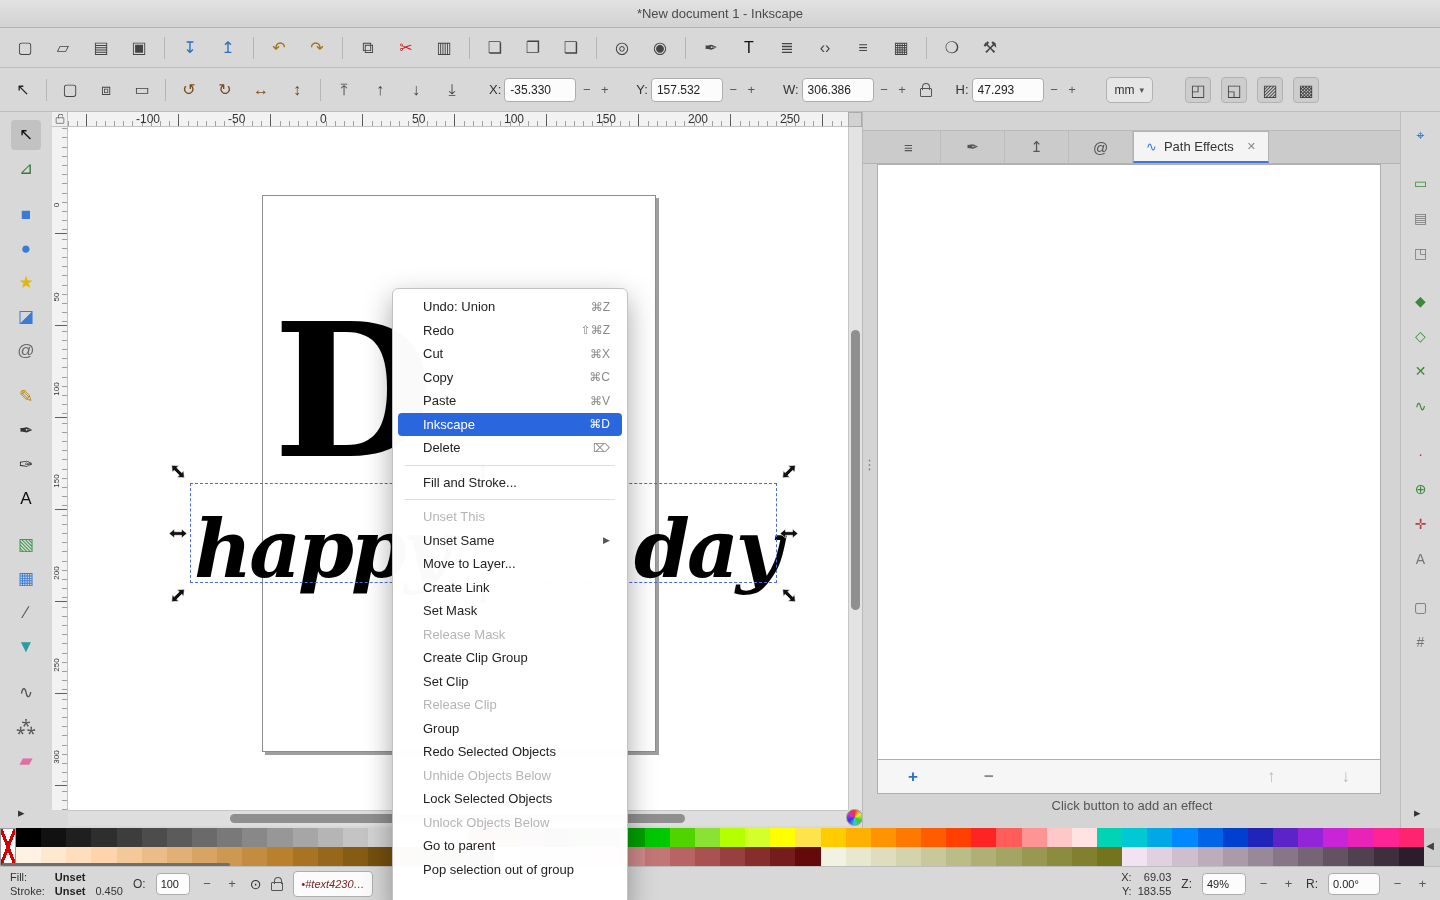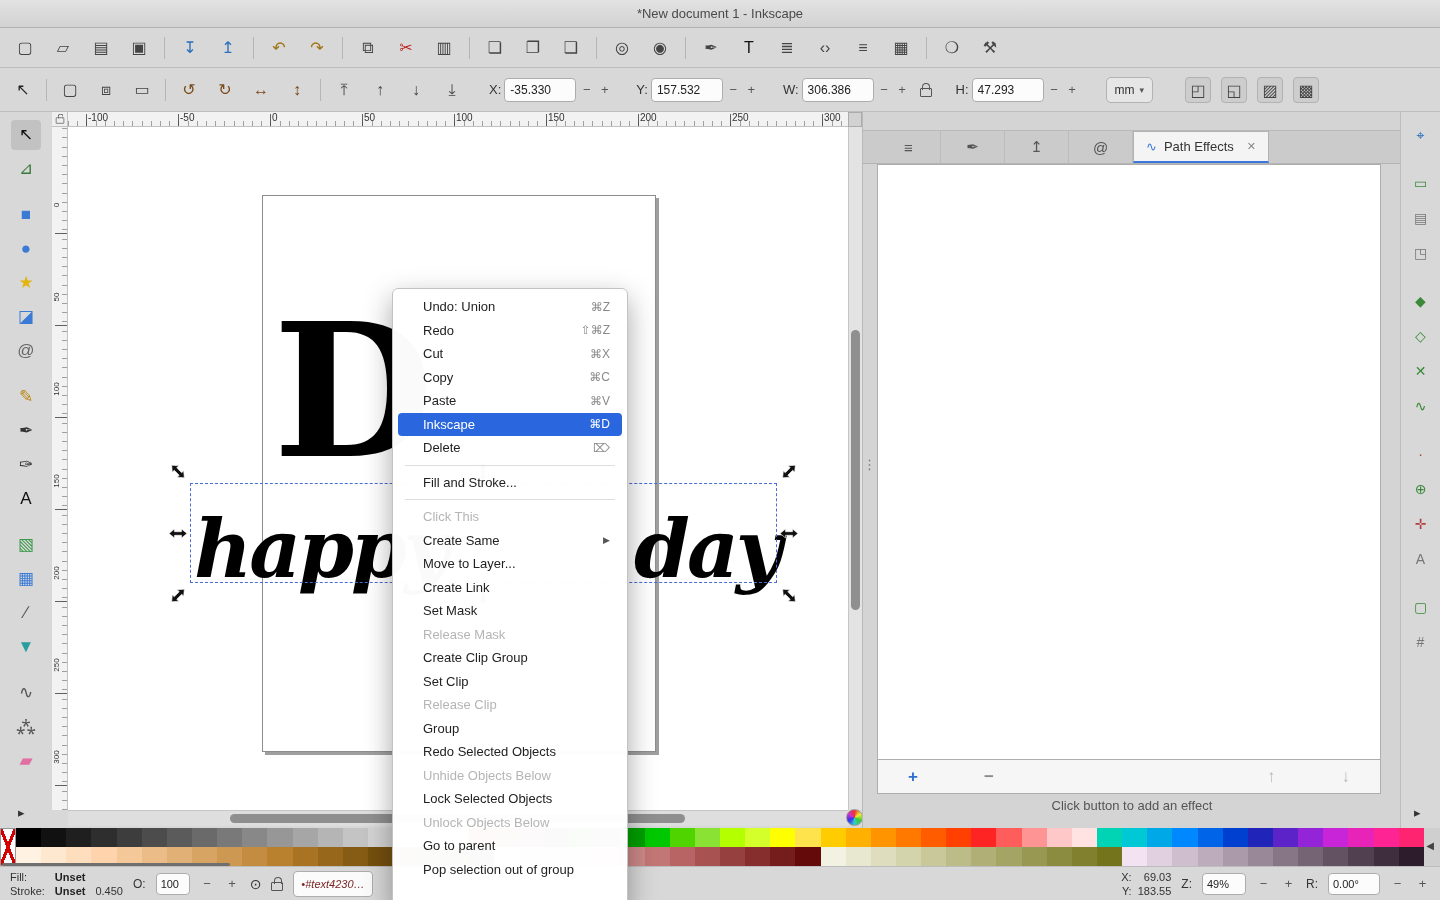--- a/index.html
+++ b/index.html
@@ -50,21 +50,21 @@
   
   .ruler-corner { position:absolute; left:52px; top:112px; width:16px; height:15px; background:#efefef;
     border-right:1px solid #c2c2c2; border-bottom:1px solid #c2c2c2; display:flex; align-items:flex-start; justify-content:center; }
   .ruler-corner .padlock { transform:scale(.7); margin-top:4px; }
   .h-ruler { position:absolute; left:68px; top:112px; width:780px; height:15px; background:#f2f2f2;
     border-bottom:1px solid #c2c2c2; overflow:hidden;
     background-image:
       repeating-linear-gradient(90deg, rgba(70,70,70,.85) 0 1px, transparent 1px 92px),
       repeating-linear-gradient(90deg, rgba(90,90,90,.55) 0 1px, transparent 1px 9.2px);
     background-size:100% 12px, 100% 5px; background-repeat:no-repeat; background-position:18px 100%, 0 100%; }
-  .h-ruler span { position:absolute; top:0; font-size:10px; color:#333; }
+  .h-ruler span { position:absolute; top:0; font-size:12px; color:#333;padding-left:48px; }
   .v-ruler { position:absolute; left:52px; top:127px; width:16px; height:683px; background:#f2f2f2;
     border-right:1px solid #c2c2c2; overflow:hidden;
     background-image:
       repeating-linear-gradient(0deg, rgba(70,70,70,.85) 0 1px, transparent 1px 92px),
       repeating-linear-gradient(0deg, rgba(90,90,90,.55) 0 1px, transparent 1px 9.2px);
     background-size:12px 100%, 5px 100%; background-repeat:no-repeat; background-position:100% 68px, 100% 0; }
   .v-ruler span { position:absolute; left:0; font-size:8px; color:#333; transform:rotate(-90deg); transform-origin:8px 8px; width:16px; text-align:center; }
 
   
   .canvas { position:absolute; left:68px; top:127px; width:780px; height:683px; background:#ffffff; overflow:hidden; }
@@ -585,24 +585,24 @@
       <div class="menu-item">
         <span>Delete</span>
         <span class="msc">⌦</span>
       </div>
       <div class="menu-sep"></div>
       <div class="menu-item">
         <span>Fill and Stroke...</span>
       </div>
       <div class="menu-sep"></div>
       <div class="menu-item dis">
-        <span>Click This</span>
-      </div>
-      <div class="menu-item">
-        <span>Create Same</span>
+        <span>Unset This</span>
+      </div>
+      <div class="menu-item">
+        <span>Unset Same</span>
         <span class="msub">▶</span>
       </div>
       <div class="menu-item">
         <span>Move to Layer...</span>
       </div>
       <div class="menu-item">
         <span>Create Link</span>
       </div>
       <div class="menu-item">
         <span>Set Mask</span>

